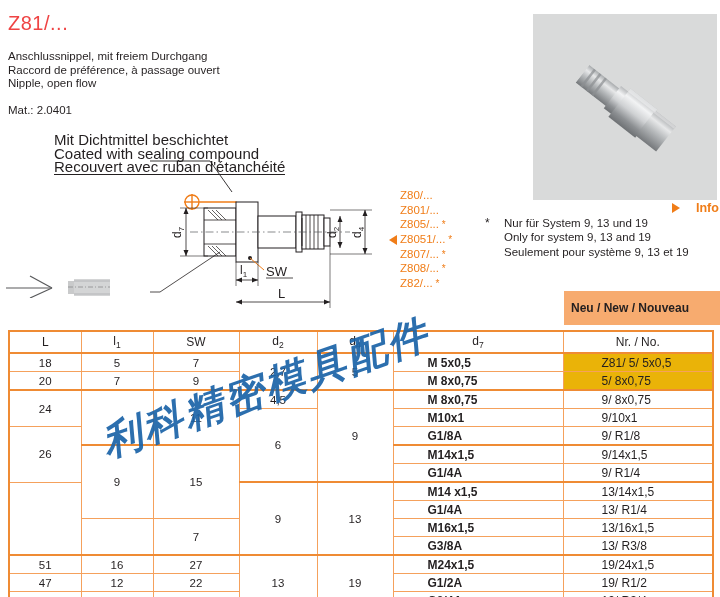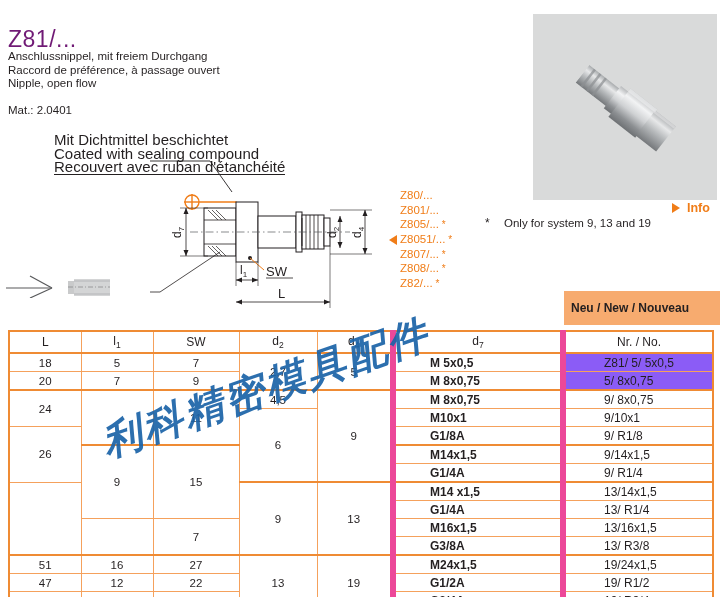--- a/index.html
+++ b/index.html
@@ -13,24 +13,24 @@
     background: #ffffff;
     font-family: "Liberation Sans", sans-serif;
     color: #231f20;
     overflow: hidden;
   }
 
   
   #page-title {
     position: absolute;
     left: 8px;
-    top: 26px;
-    font-size: 23px;
+    top: 12px;
+    font-size: 20px;
     letter-spacing: 0.5px;
-    color: #701a75;
+    color: #ef4444;
   }
   #desc-block {
     position: absolute;
     left: 8px;
     top: 50px;
     font-size: 11.5px;
     line-height: 13.5px;
   }
   #mat-line {
     position: absolute;
@@ -74,21 +74,21 @@
   
   #info-link {
     position: absolute;
     left: 672px;
     top: 201px;
     font-size: 12.5px;
     font-weight: bold;
     color: #f07d18;
     display: flex;
     align-items: center;
-    gap: 7px;
+    gap: 16px;
   }
   .tri-right {
     width: 0;
     height: 0;
     border-left: 8px solid #f07d18;
     border-top: 5px solid transparent;
     border-bottom: 5px solid transparent;
   }
 
   
@@ -204,22 +204,22 @@
     font-weight: bold;
     text-align: left;
     padding-left: 34px;
     font-size: 12px;
   }
   #spec-table .nrcell {
     text-align: left;
     padding-left: 38px;
     font-size: 12px;
   }
-  #spec-table .hl { background: #8b5cf6; margin-top: 22px; }
-  #spec-table .vsep-strong { border-left: 6px solid #ec4899; }
+  #spec-table .hl { background: #eab308; margin-top: 22px; }
+  #spec-table .vsep-strong { border-left: 1px solid #ec4899; }
   #spec-table .rowsep-strong { border-top: 2px solid #ef8b34; }
 
   .sub { font-size: 8.5px; vertical-align: sub; }
 
   
   #watermark {
     position: absolute;
     left: 112px;
     top: 415px;
     font-family: "DejaVu Sans", sans-serif;
@@ -308,21 +308,23 @@
   <div class="xref-row">
     <span>Z808/...</span><span class="star"> *</span>
   </div>
   <div class="xref-row">
     <span>Z82/...</span><span class="star"> *</span>
   </div>
 </div>
 
 <div id="footnote">
   <span class="fn-star">*</span>
+  <div class="fn-text">Nur für System 9, 13 und 19</div>
   <div class="fn-text">Only for system 9, 13 and 19</div>
+  <div class="fn-text">Seulement pour système 9, 13 et 19</div>
 </div>
 
 <div id="neu-banner">Neu / New / Nouveau</div>
 
 <svg id="flow-symbol" viewBox="0 0 130 30">
   <line x1="2" y1="20" x2="46" y2="20" stroke="#58595b" stroke-width="1.2"></line>
   <line x1="26" y1="8" x2="48" y2="20" stroke="#58595b" stroke-width="1.2"></line>
   <line x1="26" y1="30" x2="48" y2="20" stroke="#58595b" stroke-width="1.2"></line>
   <rect x="64" y="13" width="10" height="13" fill="#c9cacb"></rect>
   <rect x="70" y="11" width="36" height="17" fill="#d4d5d6"></rect>

